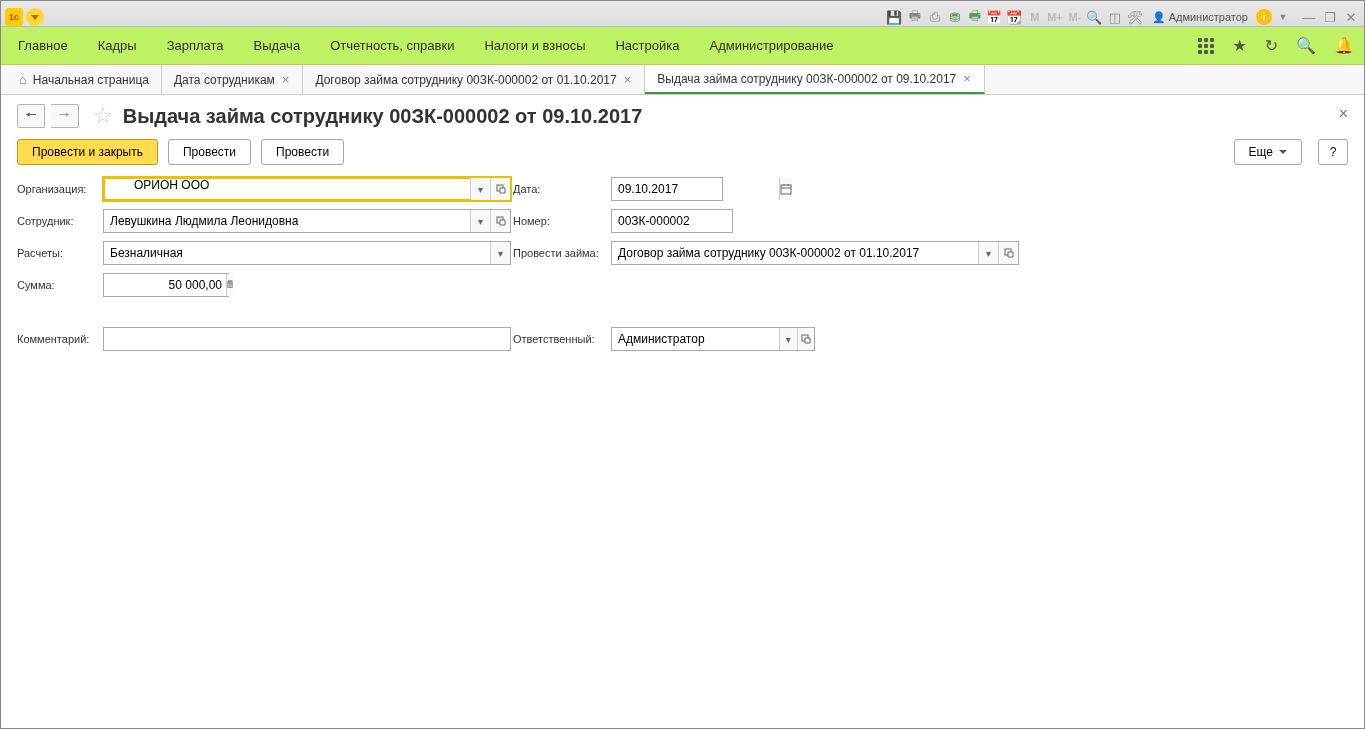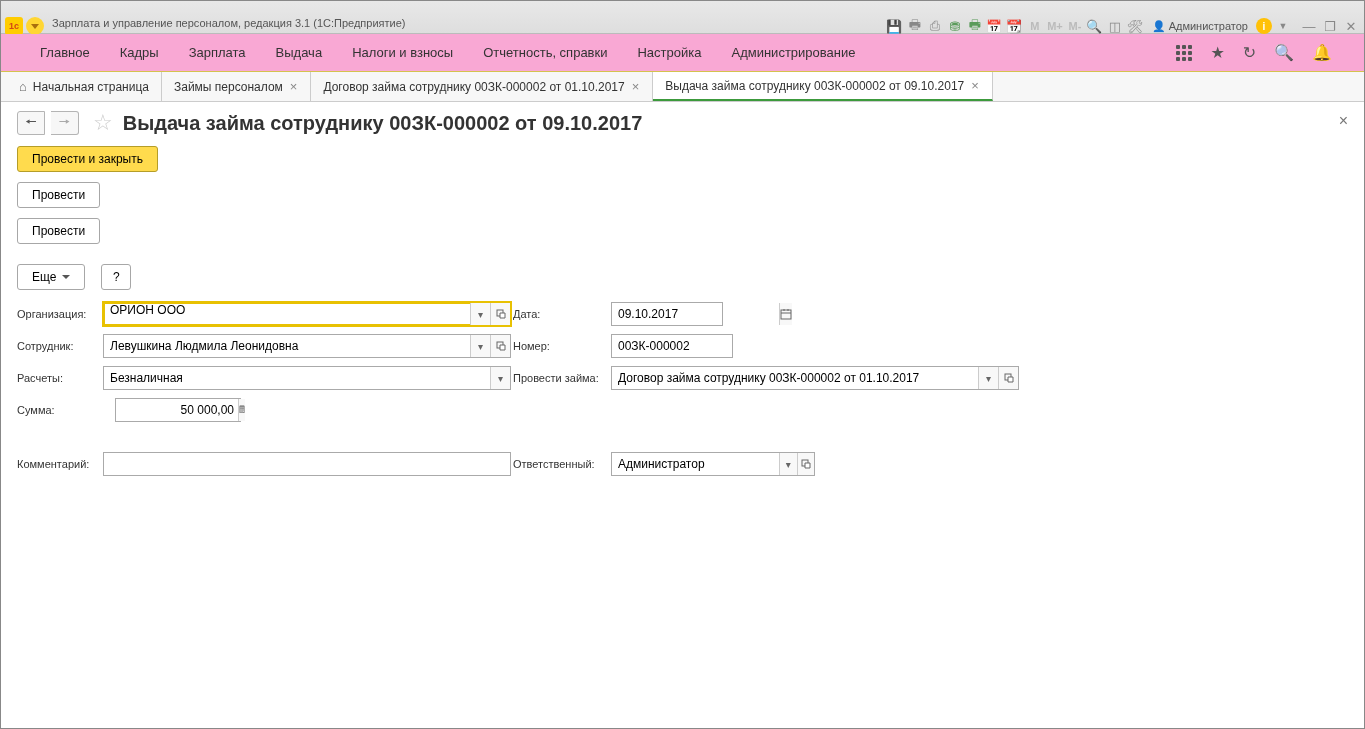--- a/index.html
+++ b/index.html
@@ -1,34 +1,34 @@
 <!DOCTYPE html>
 <html><head>
 <meta charset="utf-8">
 <style>
   *{box-sizing:border-box;margin:0;padding:0;}
   body{font-family:Arial,sans-serif;font-size:12px;background:#8a8a8a;overflow:hidden;}
   .app-window{width:1365px;height:729px;background:#fff;display:flex;flex-direction:column;border:1px solid #888;}
   
   
-  .title-bar{height:26px;background:linear-gradient(#e8e8e8,#dedede);display:flex;align-items:flex-start;padding:16px 4px;border-bottom:1px solid #bbb;font-size:11px;color:#555;}
+  .title-bar{height:26px;background:linear-gradient(#e8e8e8,#dedede);display:flex;align-items:flex-end;padding:0 4px;border-bottom:1px solid #bbb;font-size:11px;color:#555;}
   .tb-logo{width:18px;height:18px;background:#ffcc00;border-radius:3px;display:flex;align-items:center;justify-content:center;color:#d34615;font-weight:bold;font-size:9px;margin-right:3px;}
   .tb-drop{width:18px;height:18px;background:#ffd633;border-radius:50%;display:flex;align-items:center;justify-content:center;margin-right:8px;cursor:pointer;}
   .tb-drop::after{content:"";border-left:4px solid transparent;border-right:4px solid transparent;border-top:5px solid #a96f0d;}
   .tb-spacer{flex:1;}
   .tb-icons{display:flex;align-items:center;gap:2px;}
   .tb-icon{width:18px;height:18px;display:flex;align-items:center;justify-content:center;color:#888;cursor:pointer;font-size:13px;}
   .tb-icon.g{color:#5a9b5a;}
   .tb-icon.m{color:#bbb;font-weight:bold;font-size:11px;}
   .tb-user{display:flex;align-items:center;gap:3px;padding:0 6px;color:#555;}
   .tb-info{width:16px;height:16px;border-radius:50%;background:#ffc107;display:flex;align-items:center;justify-content:center;color:#fff;font-weight:bold;font-size:10px;}
   .tb-win{display:flex;gap:3px;margin-left:6px;}
 
   
-  .main-menu{height:38px;background:#f9a8d4;border-bottom:1px solid #d4c24e;display:flex;align-items:center;padding:0 24px;}
+  .main-menu{height:38px;background:#bef264;border-bottom:1px solid #d4c24e;display:flex;align-items:center;padding:0 2px;}
   .menu-item{padding:0 15px;height:100%;display:flex;align-items:center;color:#333;cursor:pointer;font-size:13px;}
   .menu-spacer{flex:1;}
   .menu-right{display:flex;align-items:center;gap:18px;padding-right:8px;}
   .menu-ricon{color:#555;cursor:pointer;font-size:16px;}
   .menu-grid{display:grid;grid-template-columns:repeat(3,4px);grid-template-rows:repeat(3,4px);gap:2px;}
   .menu-grid span{background:#555;border-radius:1px;}
 
   
   .tabs-bar{height:30px;background:#f7f7f7;border-bottom:1px solid #ccc;display:flex;align-items:stretch;}
   .tab{display:flex;align-items:center;padding:0 12px;border-right:1px solid #ccc;color:#333;cursor:pointer;font-size:12px;gap:6px;}
@@ -41,52 +41,51 @@
   .content{flex:1;padding:8px 16px;background:#fff;overflow:auto;position:relative;}
   .content-header{display:flex;align-items:center;gap:6px;margin-bottom:10px;}
   .nav-btn{width:28px;height:24px;border:1px solid #b4b4b4;background:#f7f7f7;display:flex;align-items:center;justify-content:center;cursor:pointer;color:#555;font-size:13px;}
   .nav-btn.dis{color:#aaa;cursor:default;}
   .nav-btn:first-of-type{border-top-left-radius:3px;border-bottom-left-radius:3px;}
   .nav-btn+ .nav-btn{border-left:none;border-top-right-radius:3px;border-bottom-right-radius:3px;}
   .star{color:#ccc;font-size:22px;cursor:pointer;margin-left:8px;}
   .page-title{font-size:20px;color:#333;margin-left:4px;}
   .content-close{position:absolute;right:16px;top:10px;color:#777;cursor:pointer;font-size:16px;}
 
-  .toolbar{display:flex;align-items:flex-start;gap:10px;margin-bottom:12px;margin-top:4px;flex-direction:column;}
+  .toolbar{display:flex;align-items:flex-end;gap:10px;margin-bottom:12px;margin-top:4px;}
   .btn{height:26px;padding:0 14px;border:1px solid #a7a7a7;background:#fff;border-radius:3px;cursor:pointer;font-size:12px;display:flex;align-items:center;}
   .btn.primary{background:#ffdb4d;border-color:#b59d28;font-weight:normal;}
   .toolbar-right{display:flex;gap:16px;}
   .btn.more::after{content:"";display:inline-block;margin-left:6px;border-left:4px solid transparent;border-right:4px solid transparent;border-top:4px solid #555;}
   .btn.q{width:30px;padding:0;justify-content:center;}
 
   
   .form{display:grid;grid-template-columns:86px 410px 98px 410px;row-gap:8px;align-items:center;}
   .form label{color:#333;font-size:11px;}
   .form .cell{display:flex;align-items:center;}
   .fld-wrap{display:flex;border:1px solid #aaa;height:24px;background:#fff;}
   .fld-wrap.active{outline:1px solid #e8c102;border-color:#e8c102;box-shadow:0 0 0 1px #e8c102 inset;}
   .fld-text{flex:1;border:none;padding:0 6px;font-size:12px;outline:none;background:transparent;}
   .fld-btn{width:20px;border-left:1px solid #ccc;display:flex;align-items:center;justify-content:center;cursor:pointer;color:#666;font-size:10px;background:#f8f8f8;}
   .fld-date{width:112px;}
   .fld-num{width:122px;text-align:right;padding-right:4px;}
-  .fld-num-wrap{width:126px;margin-left:12px;}
+  .fld-num-wrap{width:126px;}
   .fld-plain{height:24px;border:1px solid #aaa;padding:0 6px;display:flex;align-items:center;font-size:12px;width:122px;}
   .fld-w-404{width:408px;}
   .svg-open{width:10px;height:10px;}
   .svg-cal{width:12px;height:12px;}
 </style>
 </head>
 <body>
 
 <div class="app-window">
 
   <div class="title-bar">
     <div class="tb-logo">1c</div>
     <div class="tb-drop"></div>
-    <span>Зарплата и управление персоналом, редакция 3.1  (1С:Предприятие)</span>
     <div class="tb-spacer"></div>
     <div class="tb-icons">
       <span class="tb-icon">💾</span>
       <span class="tb-icon">🖶</span>
       <span class="tb-icon">⎙</span>
       <span class="tb-icon g">⛃</span>
       <span class="tb-icon g">🖶</span>
       <span class="tb-icon g">📅</span>
       <span class="tb-icon g">📆</span>
       <span class="tb-icon m">M</span>
@@ -107,22 +106,22 @@
         <span class="tb-icon">✕</span>
       </div>
     </div>
   </div>
 
   <div class="main-menu">
     <div class="menu-item">Главное</div>
     <div class="menu-item">Кадры</div>
     <div class="menu-item">Зарплата</div>
     <div class="menu-item">Выдача</div>
+    <div class="menu-item">Отчетность, справки</div>
     <div class="menu-item">Налоги и взносы</div>
-    <div class="menu-item">Отчетность, справки</div>
     <div class="menu-item">Настройка</div>
     <div class="menu-item">Администрирование</div>
     <div class="menu-spacer"></div>
     <div class="menu-right">
       <div class="menu-grid">
           <span></span>
           <span></span>
           <span></span>
           <span></span>
           <span></span>
@@ -137,21 +136,21 @@
       <span class="menu-ricon">🔔</span>
     </div>
   </div>
 
   <div class="tabs-bar">
     <div class="tab home">
       <span class="home-icon">⌂</span>
       <span>Начальная страница</span>
     </div>
     <div class="tab">
-      <span>Займы персоналом</span>
+      <span>Дата сотрудникам</span>
       <span class="tab-close">×</span>
     </div>
     <div class="tab">
       <span>Договор займа сотруднику 00ЗК-000002 от 01.10.2017</span>
       <span class="tab-close">×</span>
     </div>
     <div class="tab active">
       <span>Выдача займа сотруднику 00ЗК-000002 от 09.10.2017</span>
       <span class="tab-close">×</span>
     </div>
@@ -176,21 +175,21 @@
         <button class="btn more">Еще</button>
         <button class="btn q">?</button>
       </div>
     </div>
 
     <div class="form">
 
       <label>Организация:</label>
       <div class="cell">
         <div class="fld-wrap active fld-w-404">
-          <span class="fld-text"><span class="sel" style="padding:11px 0;">ОРИОН ООО</span></span>
+          <span class="fld-text"><span class="sel" style="padding:11px 0;margin-left:24px;">ОРИОН ООО</span></span>
           <span class="fld-btn">▾</span>
           <span class="fld-btn">
               <svg class="svg-open" viewBox="0 0 10 10">
                 <rect x="1" y="1" width="6" height="6" fill="none" stroke="#666"></rect>
                 <path d="M4 4 L9 4 L9 9 L4 9 Z" fill="#fff" stroke="#666"></path>
               </svg>
             </span>
         </div>
       </div>
       <label>Дата:</label>

